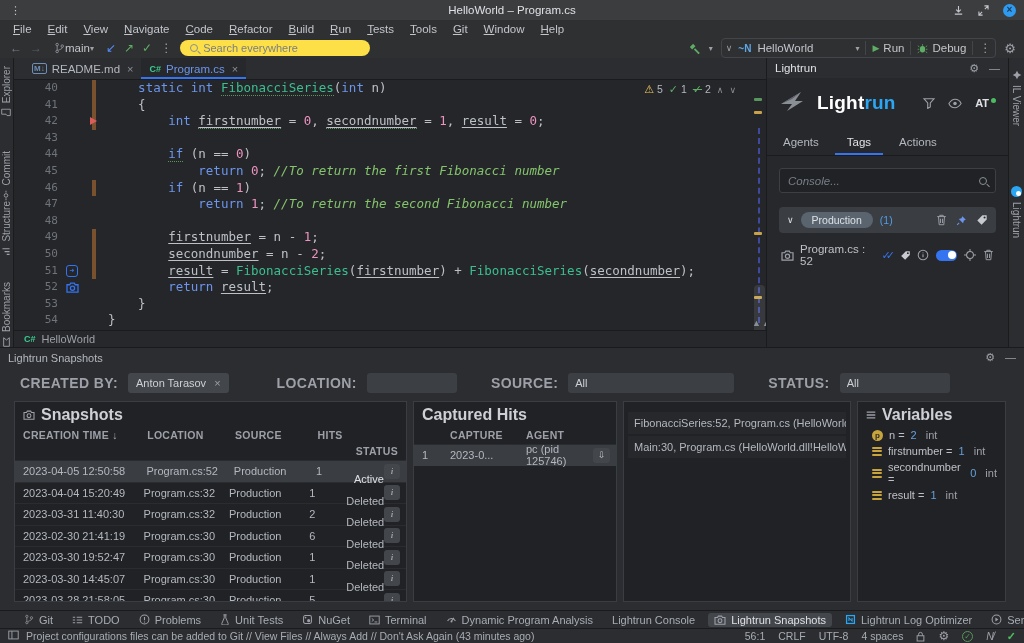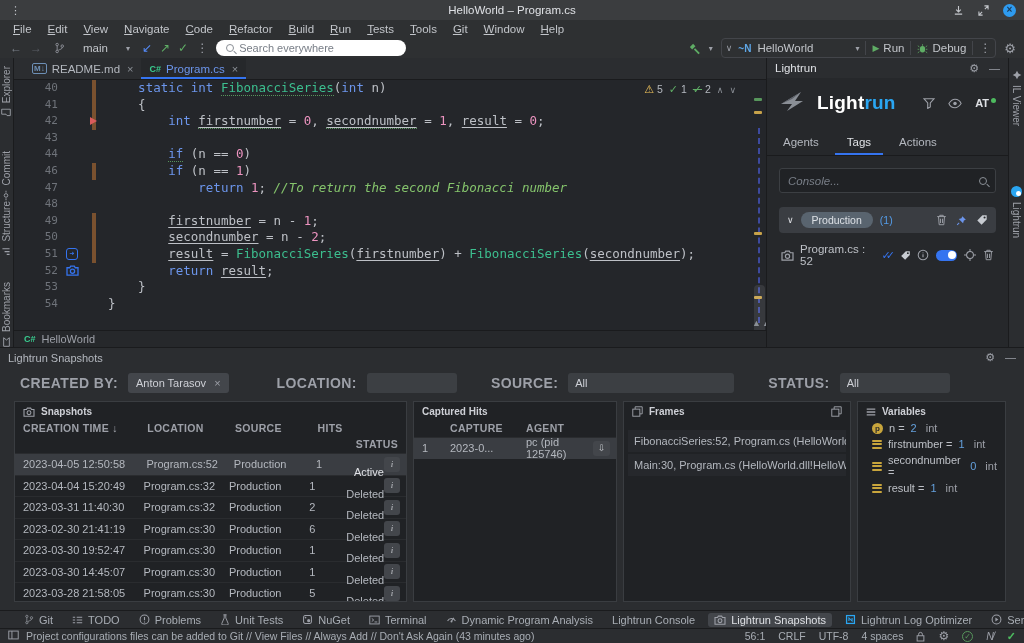--- a/index.html
+++ b/index.html
@@ -16,23 +16,23 @@
   .close-btn { width:13px; height:13px; border-radius:50%; background:#2E9BF0; color:#1b3a55; font-size:10px; line-height:12px; text-align:center; font-weight:bold; }
 
   
   .menubar { height:18px; background:#2E3032; display:flex; align-items:center; padding-left:6px; gap:2px; }
   .menu-item { display:inline-block; font-size:11.5px; color:#C2C5CA; padding:1px 7px; }
   .menu-item::first-letter { text-decoration:underline; }
 
   
   .toolbar { height:20px; background:#2E3032; display:flex; align-items:center; padding:0 8px 0 10px; gap:8px; font-size:11.5px; }
   .tb-ico { color:#9DA0A8; font-size:12px; }
-  .branch-widget { display:flex; align-items:center; gap:18px; color:#C2C5CA; padding:0 4px; }
+  .branch-widget { display:flex; align-items:center; gap:0; color:#C2C5CA; padding:0 4px; }
   .mini-caret { font-size:8px; color:#9DA0A8; }
-  .search-pill { display:flex; align-items:center; gap:5px; background:#ffffff; border-radius:10px; height:16px; padding:0 10px; width:190px; color:#787E87; font-size:11px; }
+  .search-pill { display:flex; align-items:center; gap:5px; background:#fde047; border-radius:10px; height:16px; padding:0 10px; width:190px; color:#787E87; font-size:11px; }
   .lens { width:8px; height:8px; border:1.4px solid #8a8f96; border-radius:50%; position:relative; }
   .lens::after { content:""; position:absolute; width:4px; height:1.4px; background:#8a8f96; transform:rotate(45deg); left:6px; top:7px; }
   .tb-right { margin-left:auto; display:flex; align-items:center; gap:8px; }
   .run-box { display:flex; align-items:center; border:1px solid #43454A; border-radius:4px; height:20px; padding:0 4px; gap:6px; color:#C2C5CA; }
   .run-box .sep { width:1px; height:14px; background:#43454A; }
   .cfg-ico { color:#5FA8E8; font-weight:bold; font-size:10px; }
   .green { color:#5FAD65; }
   .blue { color:#548AF7; }
 
   
@@ -120,21 +120,21 @@
   .snap-panel { height:263px; background:#2B2D30; border-top:1px solid #1A1B1D; display:flex; flex-direction:column; }
   .sp-head { height:19px; display:flex; align-items:center; padding:0 8px; font-size:11px; color:#B4B8BF; }
   .sp-head .hicons { margin-left:auto; display:flex; gap:10px; color:#9DA0A8; font-size:11px; }
   .filters { height:32px; display:flex; align-items:center; padding-left:20px; gap:10px; }
   .f-label { font-size:14px; font-weight:bold; letter-spacing:.4px; color:#9DA0A8; }
   .chipbox { display:flex; align-items:center; gap:8px; background:#43464B; border-radius:3px; height:20px; padding:0 8px; font-size:11px; color:#CED0D6; }
   .chipbox .x { color:#9DA0A8; }
   .f-input { background:#3C3F43; border:none; border-radius:3px; height:20px; padding:0 7px; font-size:11px; color:#CED0D6; font-family:inherit; }
   .cards { flex:1; display:flex; gap:6px; padding:2px 18px 8px 14px; min-height:0; }
   .card { background:#202225; border:1px solid #3A3D41; display:flex; flex-direction:column; overflow:hidden; }
-  .card-title { display:flex; align-items:center; gap:6px; padding:4px 8px 3px; font-size:10px; font-weight:bold; color:#CED0D6; }
+  .card-title { display:flex; align-items:center; gap:6px; padding:4px 8px 3px; font-size:16px; font-weight:bold; color:#CED0D6; }
   .card-title .right { margin-left:auto; color:#9DA0A8; }
   .cols { display:flex; font-size:10.5px; font-weight:bold; color:#9DA0A8; padding:2px 8px 3px; letter-spacing:.3px; }
   .tbl-row { display:flex; align-items:center; height:21.5px; border-top:1px solid #2A2C2F; font-size:11px; color:#B4B8BF; padding:0 6px 0 8px; }
   .tbl-row.sel { background:#3A3D42; }
   .c-time { width:130px; } .c-loc { width:92px; } .c-src { width:78px; } .c-hits { width:48px;padding-left:8px; } .c-stat { flex:1;margin-top:16px; }
   .stat-active { color:#DFE1E5; }
   .ibtn { width:17px; height:15px; background:#43464B; border-radius:3px; color:#C2C5CA; font-size:9px; line-height:15px; text-align:center; font-style:italic; font-family:"Liberation Serif", serif; }
   .h-idx { width:28px; } .h-cap { width:76px; } .h-agent { flex:1; }
   .frame-row { margin:2px 4px 0; background:#26282C; font-size:11px; color:#B4B8BF; padding:5px 6px; white-space:nowrap; overflow:hidden; }
   .var-row { display:flex; align-items:center; gap:6px; font-size:11px; padding:2px 8px 2px 14px; color:#BDC0C6; }
@@ -332,20 +332,26 @@
               <span class="gnum">43</span>
               <span class="gico"></span>
               <span class="gbar"></span>
               <span class="ctext"></span>
             </div>
             <div class="code-line">
               <span class="gnum">44</span>
               <span class="gico"></span>
               <span class="gbar"></span>
               <span class="ctext"><span>        </span><span class="seg-kwd">if</span><span> (n == </span><span class="seg-num">0</span><span>)</span></span>
+            </div>
+            <div class="code-line">
+              <span class="gnum">45</span>
+              <span class="gico"></span>
+              <span class="gbar"></span>
+              <span class="ctext"><span>            </span><span class="seg-kw">return</span><span> </span><span class="seg-num">0</span><span>; </span><span class="seg-cmt">//To return the first Fibonacci number</span></span>
             </div>
             <div class="code-line">
               <span class="gnum">46</span>
               <span class="gico"></span>
               <span class="gbar on"></span>
               <span class="ctext"><span>        </span><span class="seg-kw">if</span><span> (n == </span><span class="seg-num">1</span><span>)</span></span>
             </div>
             <div class="code-line">
               <span class="gnum">47</span>
               <span class="gico"></span>
@@ -659,35 +665,20 @@
             <div class="tbl-row sel">
               <span class="h-idx">1</span>
               <span class="h-cap">2023-0...</span>
               <span class="h-agent">pc (pid 125746)</span>
               <span class="ibtn" style="font-style: normal;">⇩</span>
             </div>
           </div>
       </div>
 
       <div class="card" style="width:228px">
-        <div class="card-title">
-          <span class="icn">
-              <svg width="11" height="11" viewBox="0 0 14 14">
-                <rect x="1" y="4" width="9" height="9" fill="none" stroke="currentColor" stroke-width="1.2"></rect>
-                <path d="M4 4V1h9v9h-3" fill="none" stroke="currentColor" stroke-width="1.2"></path>
-              </svg>
-            </span>
-          <span>Frames</span>
-          <span class="right icn">
-              <svg width="11" height="11" viewBox="0 0 14 14">
-                <rect x="1" y="4" width="9" height="9" fill="none" stroke="currentColor" stroke-width="1.2"></rect>
-                <path d="M4 4V1h9v9h-3" fill="none" stroke="currentColor" stroke-width="1.2"></path>
-              </svg>
-            </span>
-        </div>
         <div id="frames-rows" style="margin-top:8px">
             <div class="frame-row">FibonacciSeries:52, Program.cs (HelloWorld.dll!HelloWorld)</div>
             <div class="frame-row">Main:30, Program.cs (HelloWorld.dll!HelloWorld)</div>
           </div>
       </div>
 
       <div class="card" style="flex:1">
         <div class="card-title">
           <span class="icn">
               <svg width="10" height="10" viewBox="0 0 14 14">

